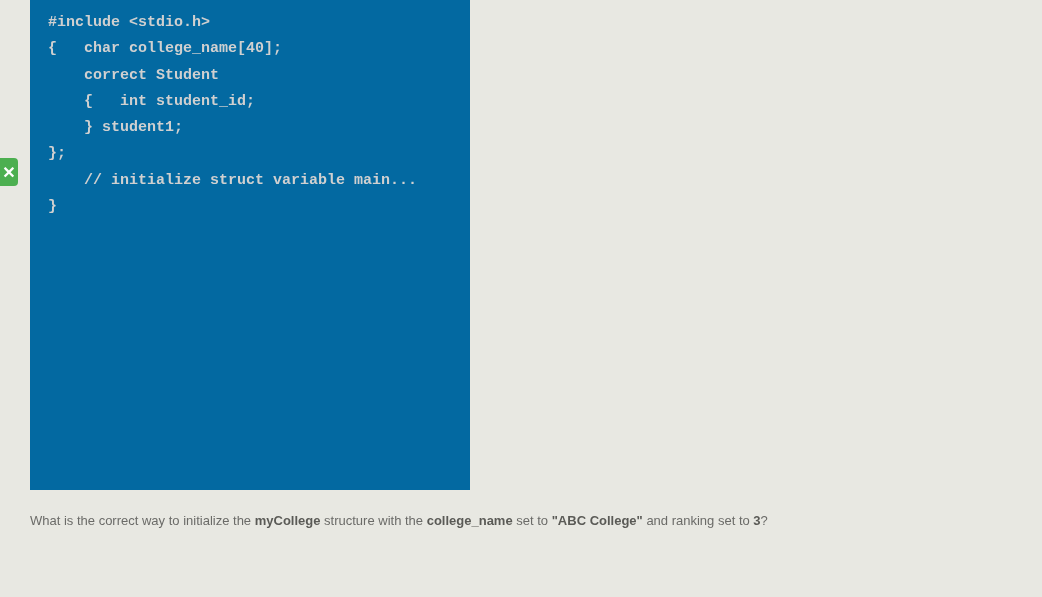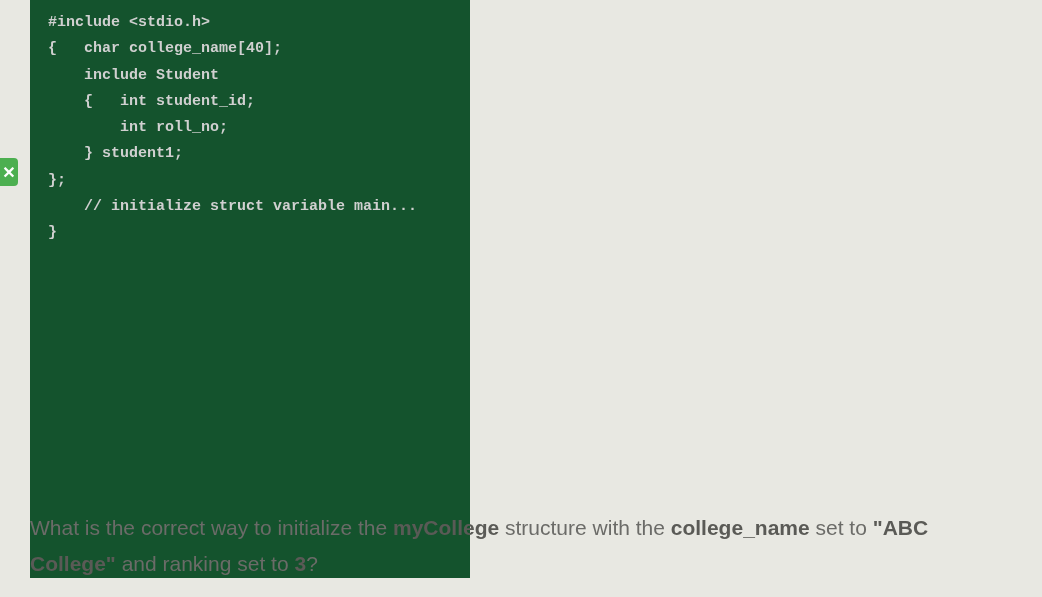--- a/index.html
+++ b/index.html
@@ -13,22 +13,22 @@
       background: #e8e8e2;
       font-family: Arial, Helvetica, sans-serif;
       position: relative;
       overflow: hidden;
     }
     .code-block {
       position: absolute;
       top: 0;
       left: 30px;
       width: 440px;
-      height: 578px;
-      background: #14532d;
+      height: 490px;
+      background: #0369a1;
       padding: 10px 18px;
       font-family: 'Courier New', Courier, monospace;
       font-size: 15px;
       line-height: 1.75;
       color: #d0d0d0;
       font-weight: bold;
     }
     .code-line {
       white-space: pre;
     }
@@ -47,43 +47,42 @@
       color: white;
       font-weight: bold;
       font-size: 16px;
     }
     
     .question {
       position: absolute;
       left: 30px;
       top: 510px;
       width: 980px;
-      font-size: 21px;
+      font-size: 13px;
       line-height: 1.7;
       color: #6b6b68;
     }
     .question .bold {
       font-weight: bold;
       color: #5a5a56;
     }
   </style>
 </head>
 <body>
 
 <div class="green-badge">
   <span>✕</span>
 </div>
 
 <div class="code-block">
   <div class="code-line">#include &lt;stdio.h&gt;</div>
   <div class="code-line"></div>
   <div class="code-line">{   char college_name[40];</div>
-  <div class="code-line">    include Student</div>
+  <div class="code-line">    correct Student</div>
   <div class="code-line">    {   int student_id;</div>
-  <div class="code-line">        int roll_no;</div>
   <div class="code-line">    } student1;</div>
   <div class="code-line">};</div>
   <div class="code-line"></div>
   <div class="code-line">    // initialize struct variable main...</div>
   <div class="code-line"></div>
   <div class="code-line">}</div>
 </div>
 
 <div class="question">
   <span>What is the correct way to initialize the </span><span class="bold">myCollege</span><span> structure with the </span><span class="bold">college_name</span><span> set to </span><span class="bold">"ABC College"</span><span> and ranking set to </span><span class="bold">3</span><span>?</span>

